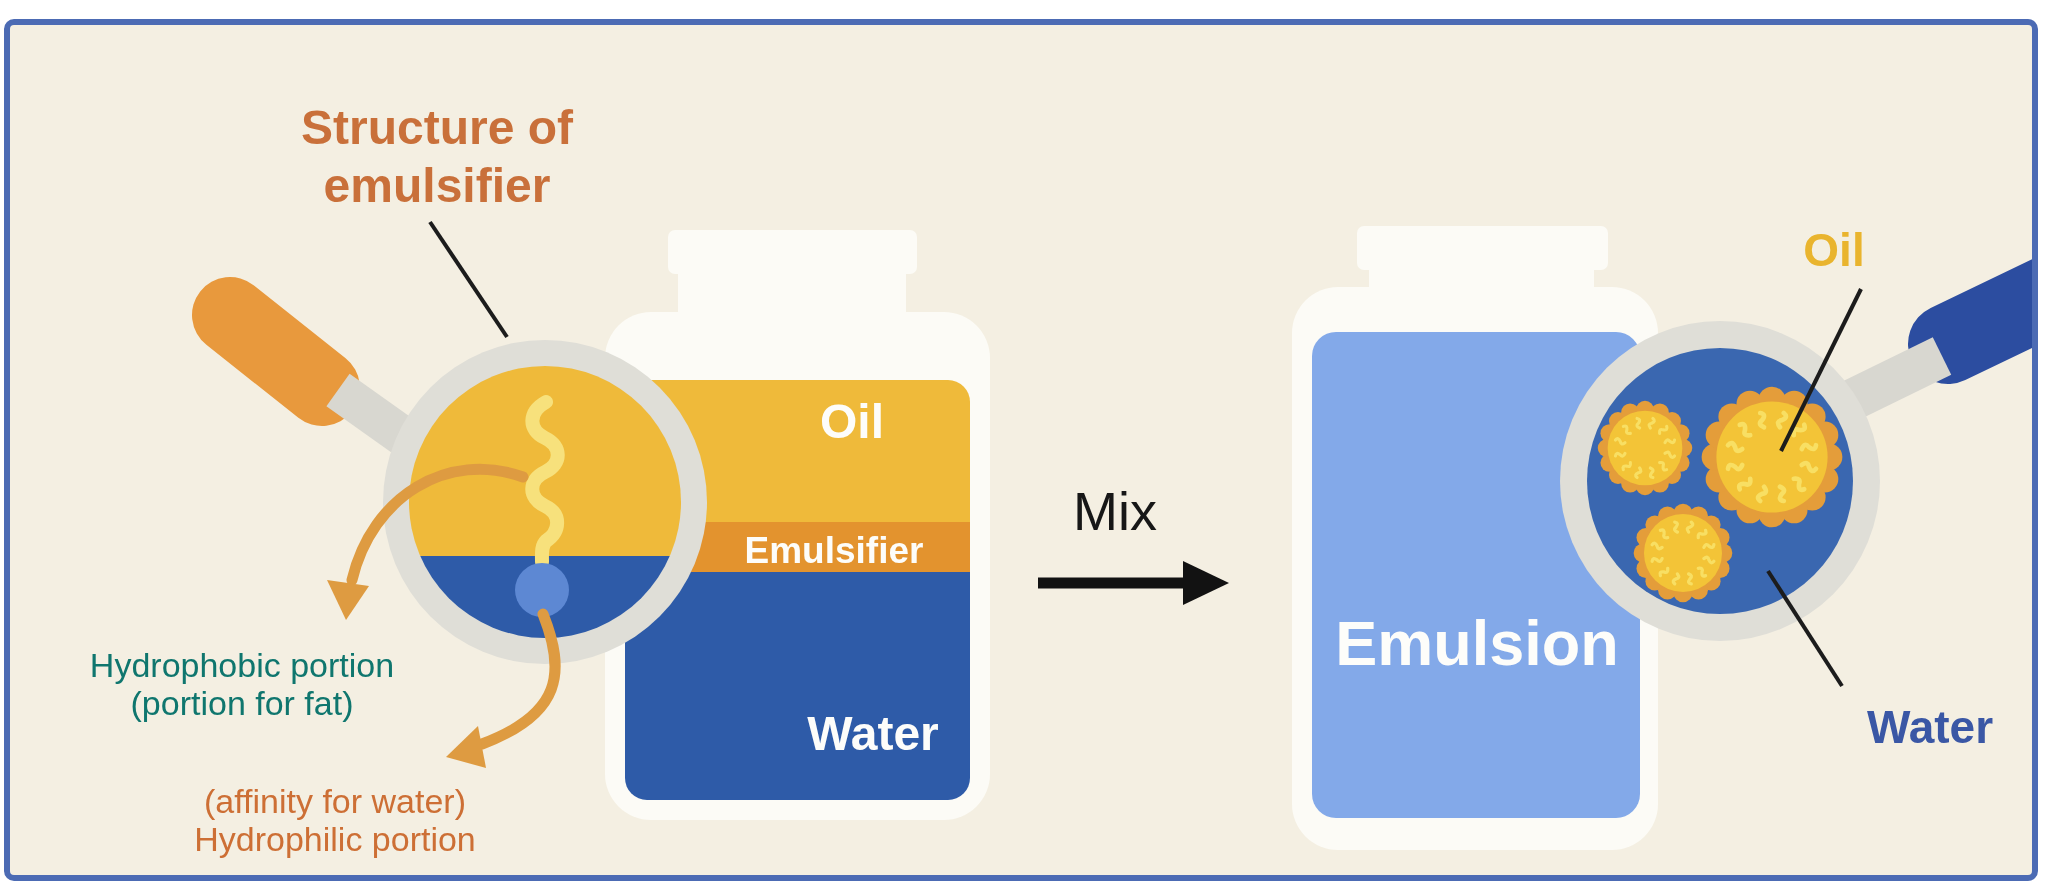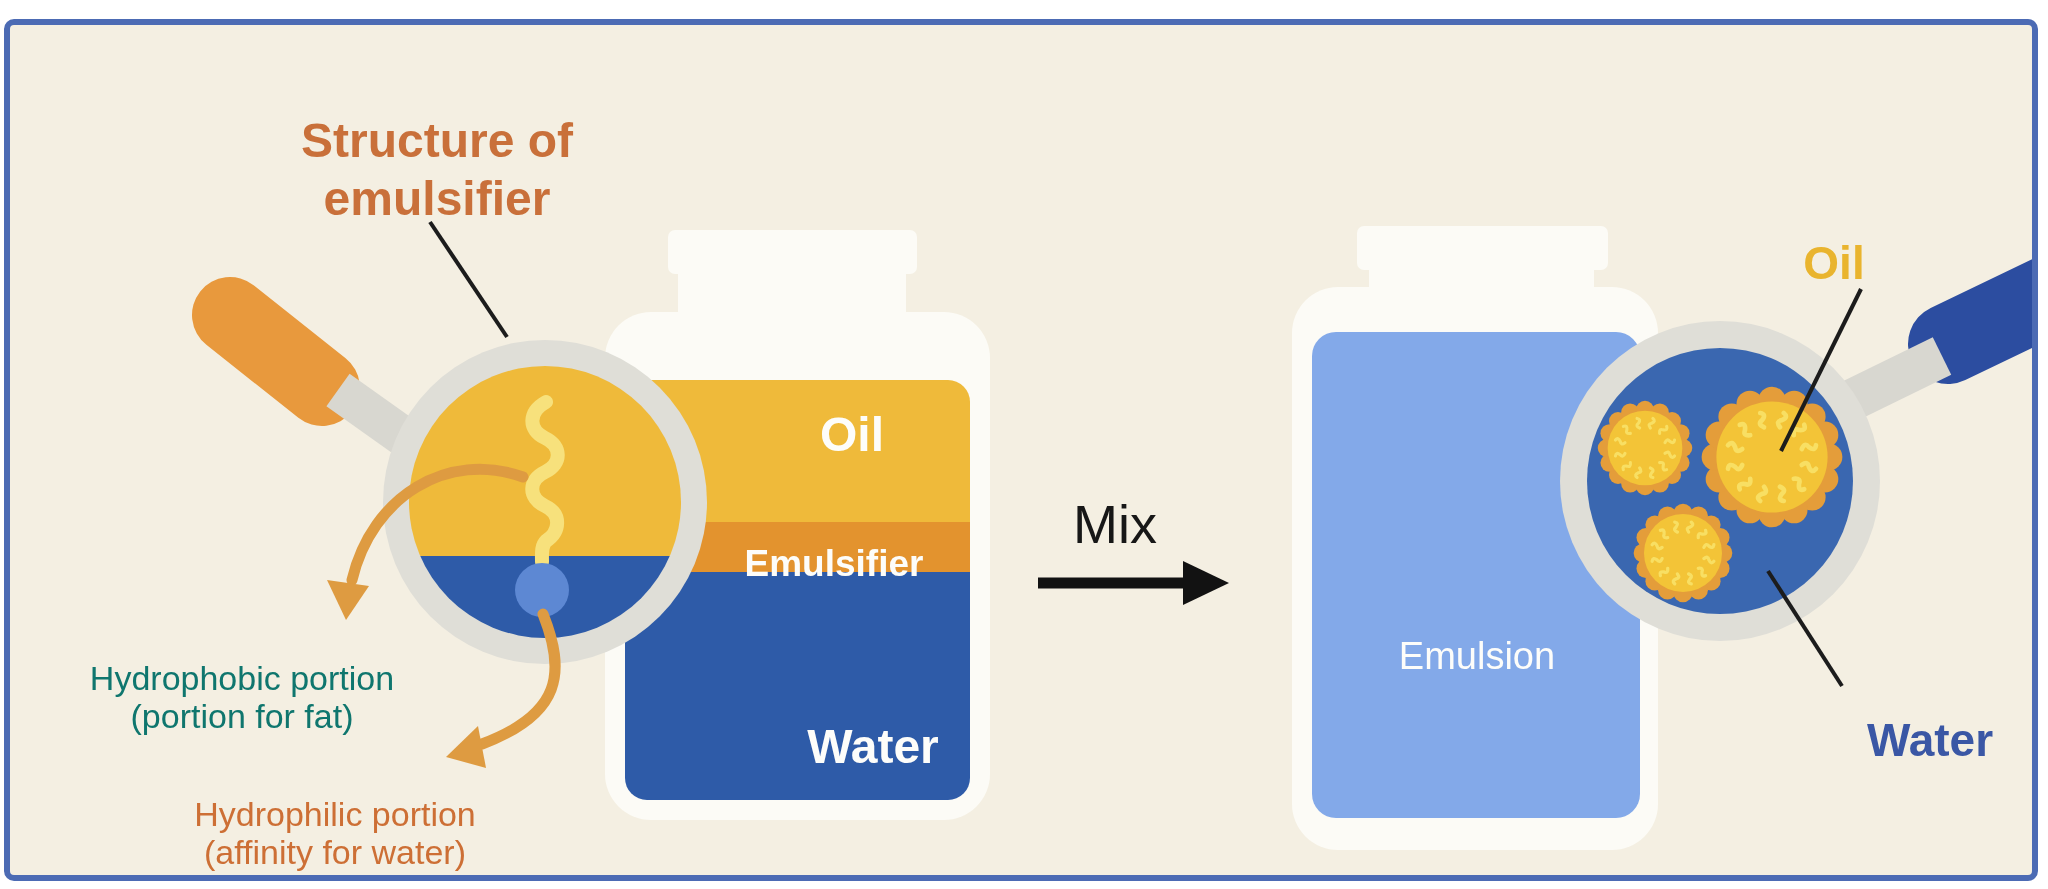--- a/index.html
+++ b/index.html
@@ -7,32 +7,32 @@
               font-family:"Liberation Sans", sans-serif; }
 
   .canvas { position:absolute; left:4px; top:19px; width:2034px; height:862px;
             background:#f4efe2; border:6px solid #4c6bb4; border-radius:10px;
             overflow:hidden; }
   .stage  { position:absolute; left:-10px; top:-25px; width:2048px; height:889px; }
 
   svg.art { position:absolute; left:0; top:0; }
 
   .lbl { position:absolute; transform:translate(-50%,-50%); text-align:center;
-         white-space:nowrap;margin-top:13px; }
+         white-space:nowrap; }
   .lbl span { display:block; }
 
   .title        { left:437px;  top:157px; font-size:48px; line-height:58px;
                   font-weight:700; color:#c9703a; }
   .hydrophobic  { left:242px;  top:684px; font-size:34px; line-height:38px; color:#0f766e; }
   .hydrophilic  { left:335px;  top:820px; font-size:34px; line-height:38px; color:#cd6f35; }
   .mix          { left:1115px; top:511px; font-size:54px; color:#171717; }
   .oil-left     { left:852px;  top:421px; font-size:48px; font-weight:700; color:#fdfdfa; }
   .emulsifier   { left:834px;  top:551px; font-size:37px; font-weight:700; color:#fdfdfa; }
   .water-left   { left:873px;  top:733px; font-size:48px; font-weight:700; color:#fdfdfa; }
-  .emulsion     { left:1477px; top:643px; font-size:38px; font-weight:400; color:#fdfdfa; }
+  .emulsion     { left:1477px; top:643px; font-size:63px; font-weight:700; color:#fdfdfa; }
   .oil-right    { left:1834px; top:250px; font-size:46px; font-weight:700; color:#e9b42e; }
   .water-right  { left:1930px; top:727px; font-size:46px; font-weight:700; color:#3a57a5; }
 </style>
 </head>
 <body>
 
 <div class="canvas">
  <div class="stage">
 
   <svg class="art" width="2048" height="889" viewBox="0 0 2048 889">
@@ -145,22 +145,22 @@
     <span>Structure of</span>
     <span>emulsifier</span>
   </div>
 
   <div class="lbl hydrophobic">
     <span>Hydrophobic portion</span>
     <span>(portion for fat)</span>
   </div>
 
   <div class="lbl hydrophilic">
+    <span>(affinity for water)</span>
     <span>Hydrophilic portion</span>
-    <span>(affinity for water)</span>
   </div>
 
   <div class="lbl mix">Mix</div>
 
   <div class="lbl oil-left">Oil</div>
   <div class="lbl emulsifier">Emulsifier</div>
   <div class="lbl water-left">Water</div>
 
   <div class="lbl emulsion">Emulsion</div>
   <div class="lbl oil-right">Oil</div>

